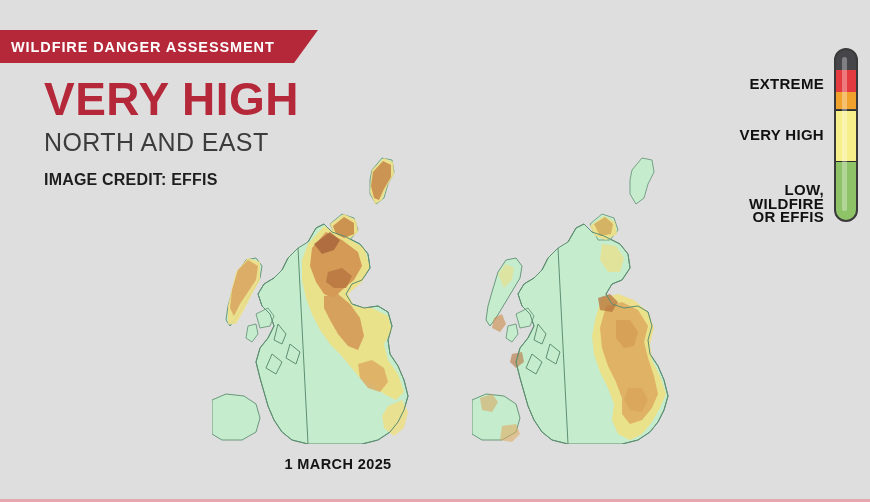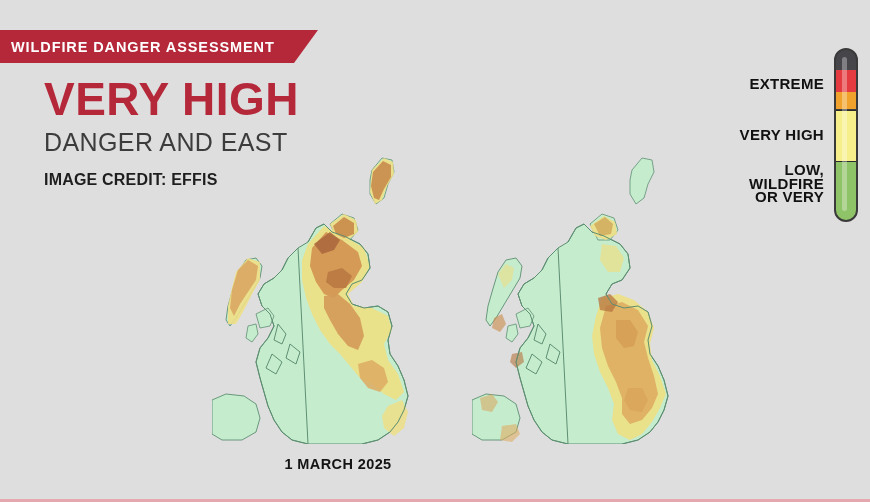--- a/index.html
+++ b/index.html
@@ -151,21 +151,21 @@
     text-align: right;
     color: #111111;
     font-size: 15px;
     font-weight: bold;
     letter-spacing: 0.3px;
     line-height: 13.5px;
     width: 88px;
   }
   .legend-label.extreme   { top: 33px; }
   .legend-label.veryhigh  { top: 84px; }
-  .legend-label.lowmodhigh{ top: 119px; }
+  .legend-label.lowmodhigh{ top: 139px; }
   .ll-line { display: block; }
 
   
   .bottom-rule {
     position: absolute;
     left: 0;
     bottom: 0;
     width: 870px;
     height: 3px;
     background: #e4a8ae;
@@ -176,21 +176,21 @@
 
 <div id="graphic">
 
   <div class="banner">
     <span class="banner-label">WILDFIRE DANGER ASSESSMENT</span>
   </div>
 
   <div class="headline-block">
     <div class="headline">VERY HIGH</div>
     <div class="subhead">
-      <span class="subhead-line">DANGER AND EAST</span>
+      <span class="subhead-line">NORTH AND EAST</span>
     </div>
     <div class="credit">IMAGE CREDIT: EFFIS</div>
   </div>
 
   <div class="map-panel left">
     <svg class="map-svg" viewBox="0 0 220 296">
       <defs>
         <clipPath id="frame1">
             <rect x="0" y="0" width="220" height="296"></rect>
           </clipPath>
@@ -329,21 +329,21 @@
       <span class="ll-line">EXTREME</span>
     </div>
 
     <div class="legend-label veryhigh">
       <span class="ll-line">VERY HIGH</span>
     </div>
 
     <div class="legend-label lowmodhigh">
       <span class="ll-line">LOW,</span>
       <span class="ll-line">WILDFIRE</span>
-      <span class="ll-line">OR VERY</span>
+      <span class="ll-line">OR EFFIS</span>
     </div>
 
     <div class="legend-bar-wrap">
       <div class="legend-bar">
         <div class="seg seg-extreme-dark"></div>
         <div class="seg seg-red"></div>
         <div class="seg seg-orange"></div>
         <div class="seg seg-yellow"></div>
         <div class="seg seg-green"></div>
         <div class="bar-gloss"></div>

